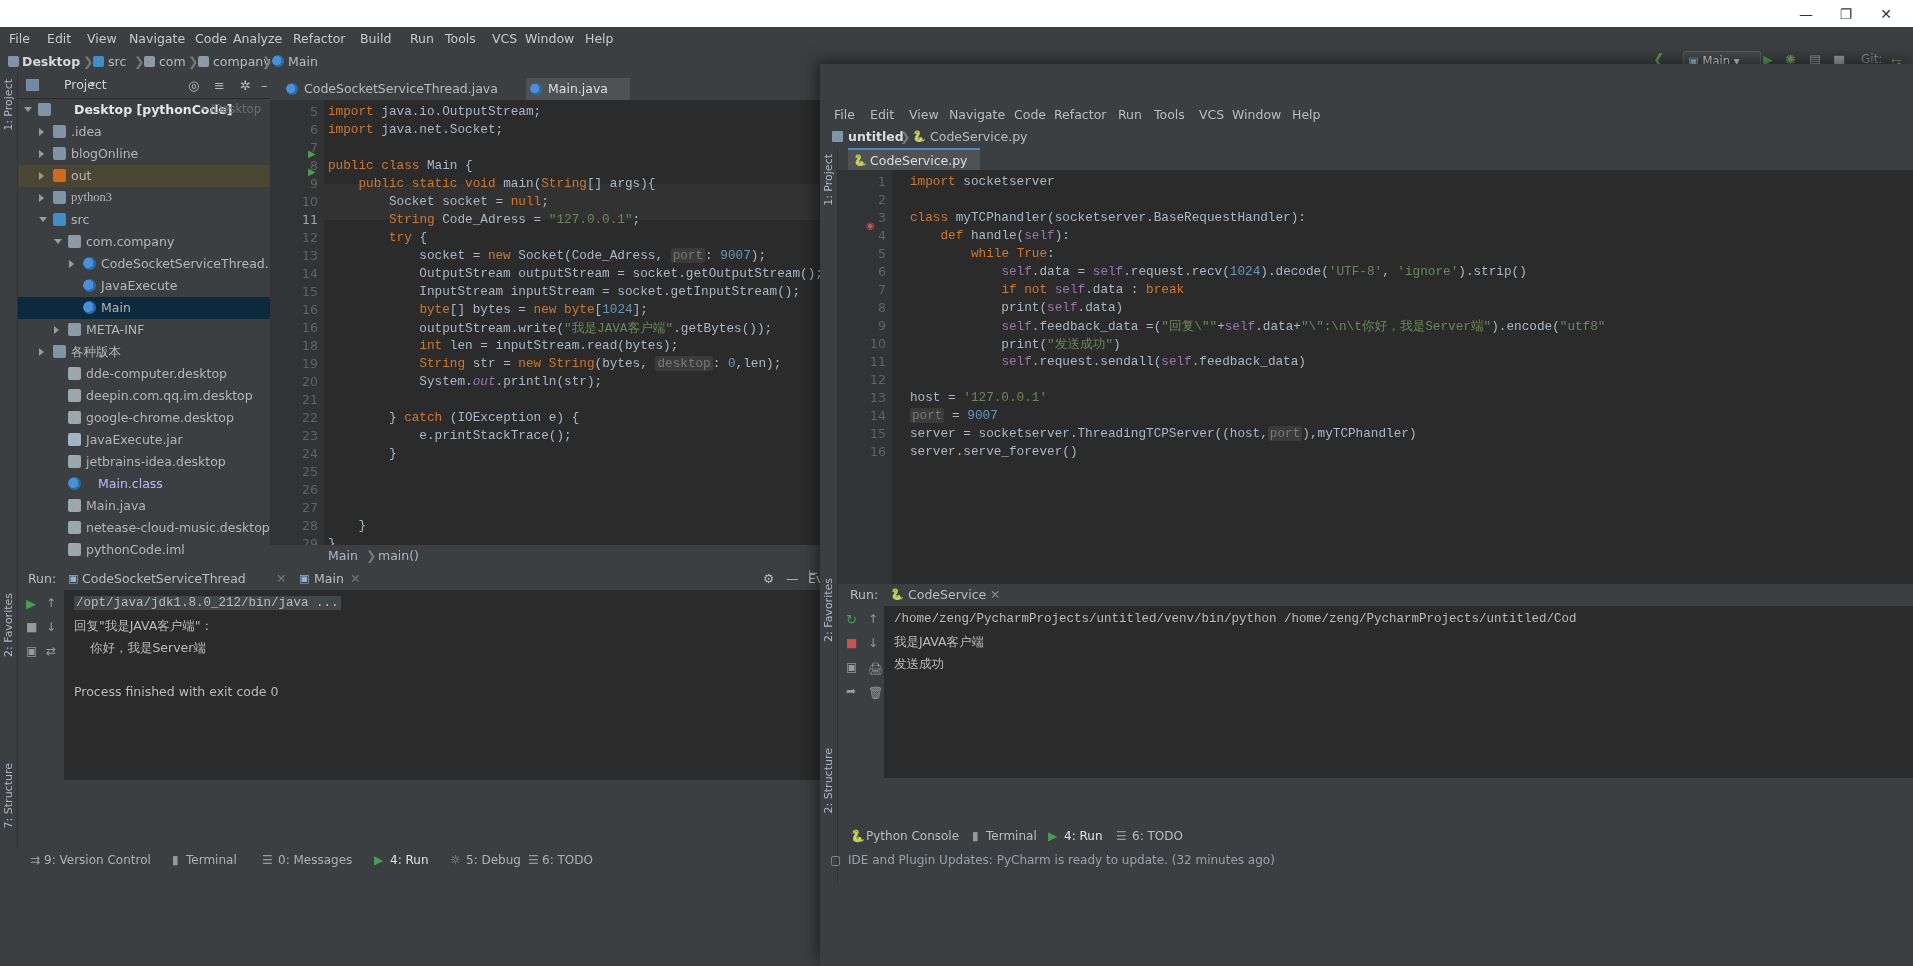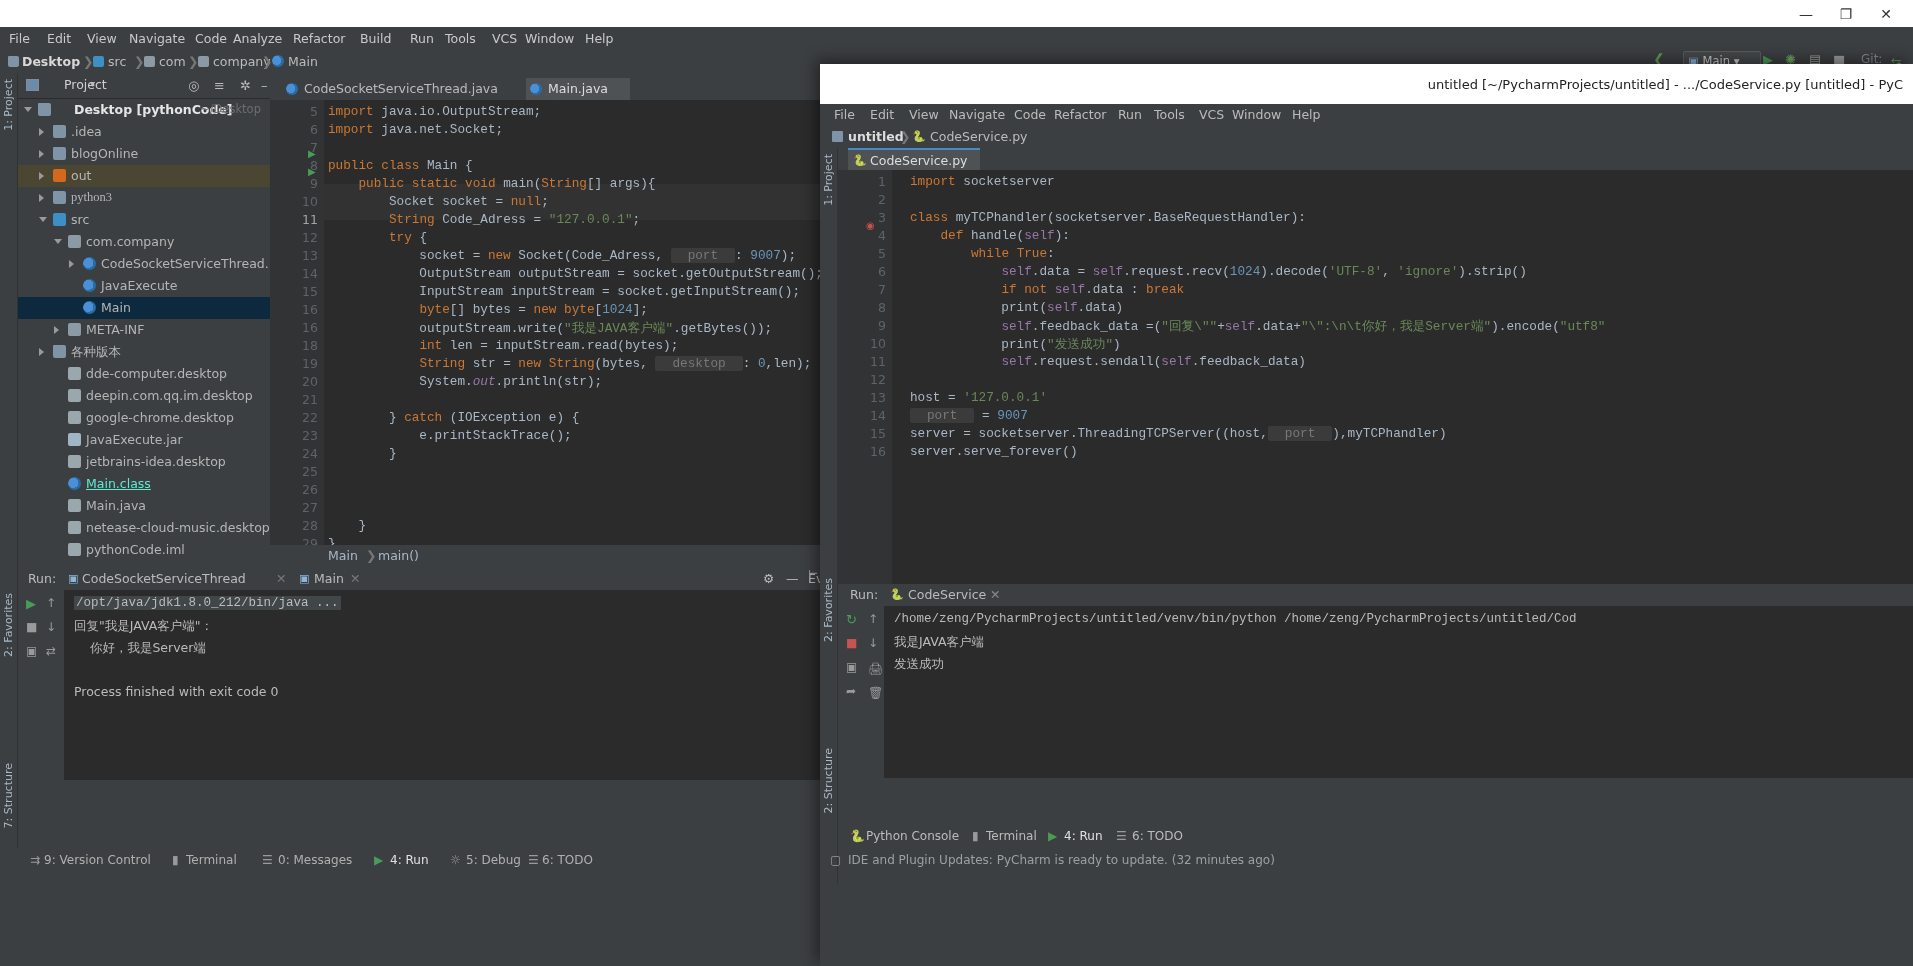--- a/index.html
+++ b/index.html
@@ -79,21 +79,21 @@
   #py-tabs { position:absolute; left:18px; top:84px; width:1075px; height:22px; }
   #py-editor { position:absolute; left:18px; top:106px; width:1075px; height:414px; background:#2b2b2b; }
   #py-gutter { position:absolute; left:0; top:0; width:54px; height:100%; background:#313335; }
   #py-run { position:absolute; left:18px; top:520px; width:1075px; height:194px; background:#3c3f41; }
   #py-run-head { position:absolute; left:0; top:0; width:100%; height:22px; font-size:12.5px; }
   #py-run-body { position:absolute; left:46px; top:22px; width:1029px; height:172px; background:#2b2b2b; font-size:12.5px; color:#bbb;}
   #py-status { position:absolute; left:0; top:760px; width:100%; height:24px; font-size:12px; }
   #py-notif { position:absolute; left:0; top:786px; width:100%; height:22px; font-size:12px; color:#9aa0a6;}
 
   
-  .kw{color:#cc7832;} .str{color:#6a8759;} .num{color:#6897bb;} .fld{color:#9876aa;} .hint{color:#787878; background:#3b3b3b; border-radius:2px; padding:0 17px;} .italic{font-style:italic;}
+  .kw{color:#cc7832;} .str{color:#6a8759;} .num{color:#6897bb;} .fld{color:#9876aa;} .hint{color:#787878; background:#3b3b3b; border-radius:2px; padding:0 2px;} .italic{font-style:italic;}
 </style>
 </head>
 <body>
 
 <div id="idea">
 
   <div id="idea-titlebar">
     <div class="wbtn" style="right:96px;">—</div>
     <div class="wbtn" style="right:56px;">❐</div>
     <div class="wbtn" style="right:16px;">✕</div>
@@ -238,21 +238,21 @@
       <div class="trow">
         <div class="ic ic-jar" style="left: 50px;"></div>
         <div class="tlbl" style="left: 68px; color: rgb(181, 181, 181);">JavaExecute.jar</div>
       </div>
       <div class="trow">
         <div class="ic ic-file" style="left: 50px;"></div>
         <div class="tlbl" style="left: 68px; color: rgb(181, 181, 181);">jetbrains-idea.desktop</div>
       </div>
       <div class="trow">
         <div class="ic ic-class" style="left: 50px;"></div>
-        <div class="tlbl" style="left: 68px; color: #5eead4; text-decoration: underline;">Main.class</div>
+        <div class="tlbl" style="left: 80px; color: #c4b5fd;">Main.class</div>
       </div>
       <div class="trow">
         <div class="ic ic-file" style="left: 50px;"></div>
         <div class="tlbl" style="left: 68px; color: rgb(181, 181, 181);">Main.java</div>
       </div>
       <div class="trow">
         <div class="ic ic-file" style="left: 50px;"></div>
         <div class="tlbl" style="left: 68px; color: rgb(181, 181, 181);">netease-cloud-music.desktop</div>
       </div>
       <div class="trow">
@@ -390,23 +390,20 @@
     <span class="sbitem" style="left:542px;">6: TODO</span>
   </div>
 
   <div style="position:absolute; left:806px; top:560px; width:14px; height:288px;">
     <div class="vlabel" style="top:10px; left:1px; color:#9a9a9a;">T</div>
   </div>
 </div>
 
 <div id="pycharm">
 
-  <div id="py-titlebar">
-    <div id="py-title">untitled [~/PycharmProjects/untitled] - .../CodeService.py [untitled] - PyC</div>
-  </div>
 
   <div id="py-menubar">
     <div class="mi" style="left:10px;">File</div>
     <div class="mi" style="left:46px;">Edit</div>
     <div class="mi" style="left:85px;">View</div>
     <div class="mi" style="left:125px;">Navigate</div>
     <div class="mi" style="left:190px;">Code</div>
     <div class="mi" style="left:230px;">Refactor</div>
     <div class="mi" style="left:294px;">Run</div>
     <div class="mi" style="left:330px;">Tools</div>

